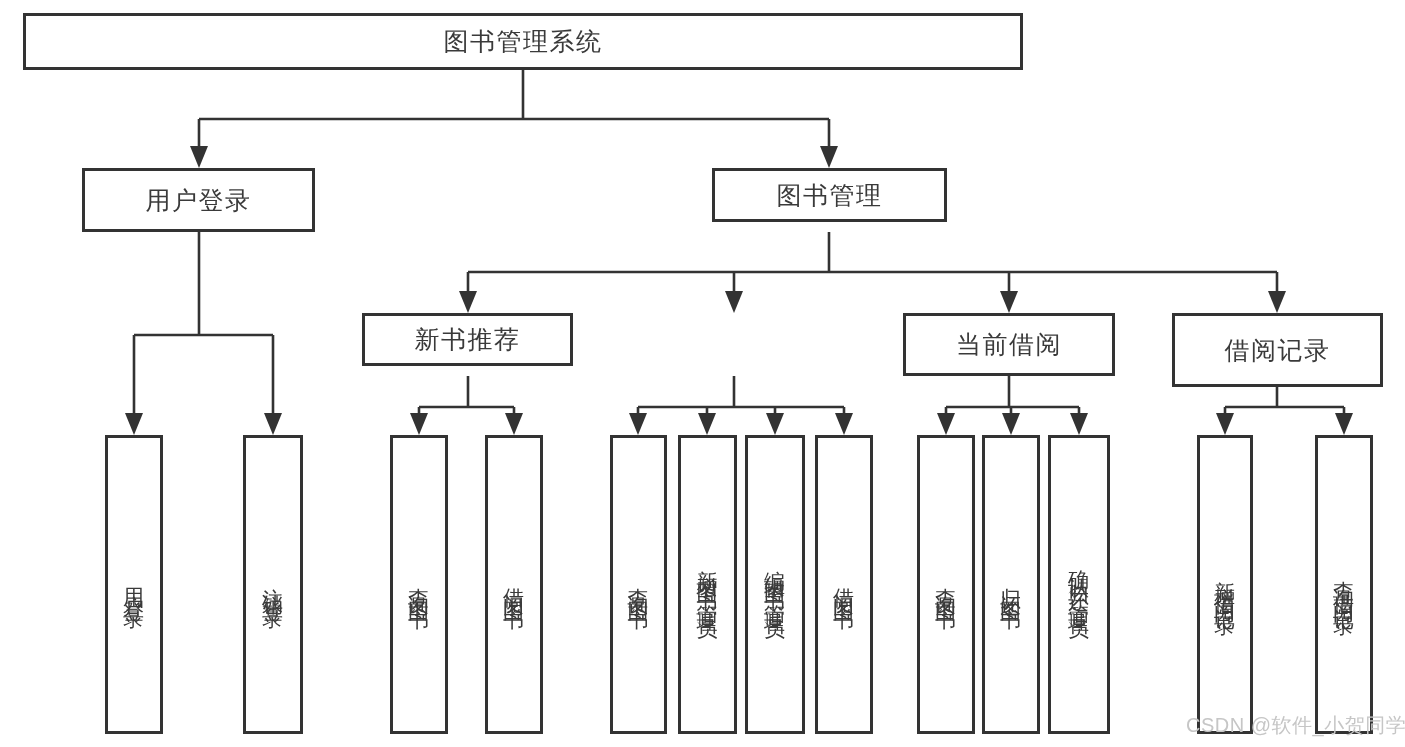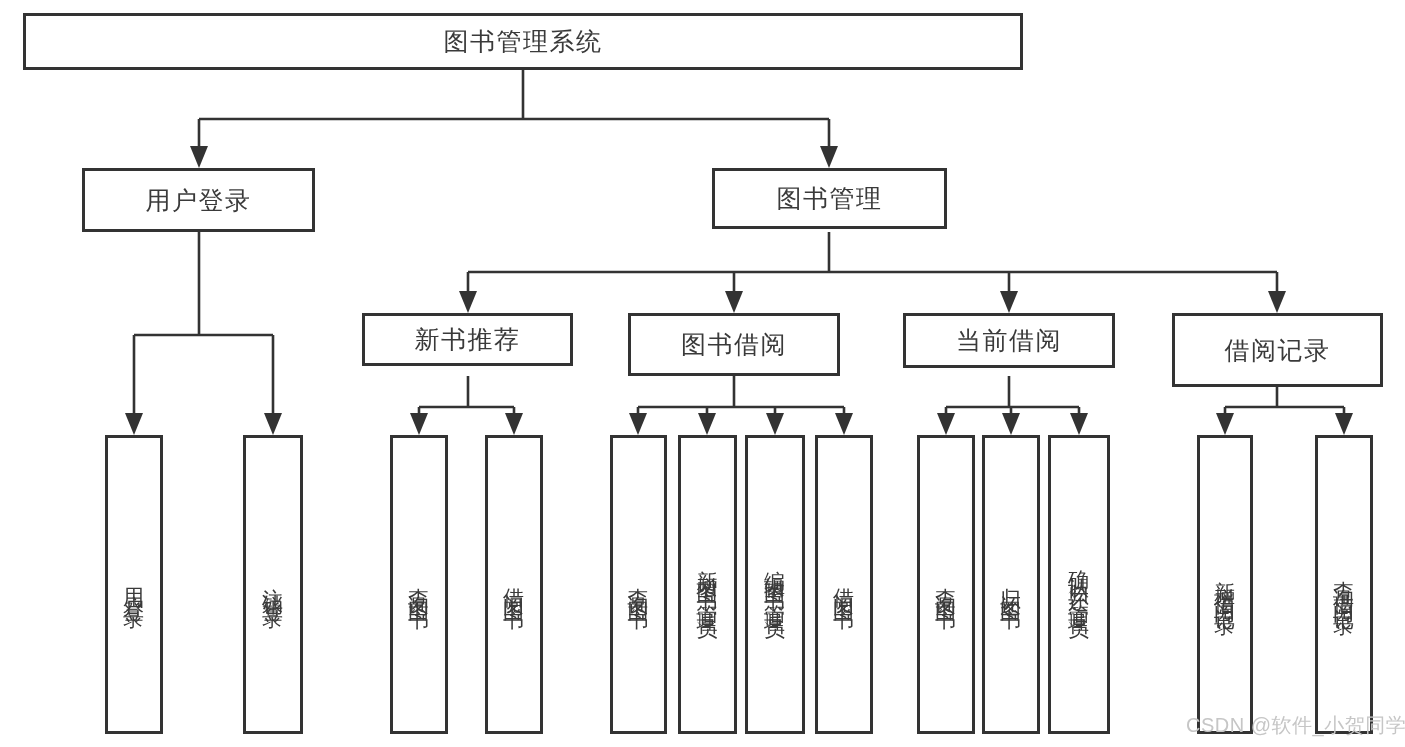--- a/index.html
+++ b/index.html
@@ -113,25 +113,24 @@
     <g>
       <path d="M1277 376 V407 M1225 407 H1344 M1225 407 V416 M1344 407 V416"></path>
       <polygon points="1216,413 1234,413 1225,435"></polygon>
       <polygon points="1335,413 1353,413 1344,435"></polygon>
     </g>
   </svg>
 
   <div class="node" style="left:23px;top:13px;width:1000px;height:57px">图书管理系统</div>
 
   <div class="node" style="left:82px;top:168px;width:233px;height:64px">用户登录</div>
-  <div class="node" style="left:712px;top:168px;width:235px;height:61px">图书管理</div>
+  <div class="node" style="left:712px;top:168px;width:235px;height:54px">图书管理</div>
 
   <div class="node" style="left:362px;top:313px;width:211px;height:53px">新书推荐</div>
-  <div class="node" style="left:628px;top:313px;width:212px;height:63px">图书借阅</div>
-  <div class="node" style="left:903px;top:313px;width:212px;height:55px">当前借阅</div>
+  <div class="node" style="left:903px;top:313px;width:212px;height:63px">当前借阅</div>
   <div class="node" style="left:1172px;top:313px;width:211px;height:74px">借阅记录</div>
 
   <div class="node leaf" style="left:105px;top:435px;width:58px;height:299px">
     <span class="vtext">用户登录</span>
   </div>
   <div class="node leaf" style="left:243px;top:435px;width:60px;height:299px">
     <span class="vtext">注销登录</span>
   </div>
 
   <div class="node leaf" style="left:390px;top:435px;width:58px;height:299px">

